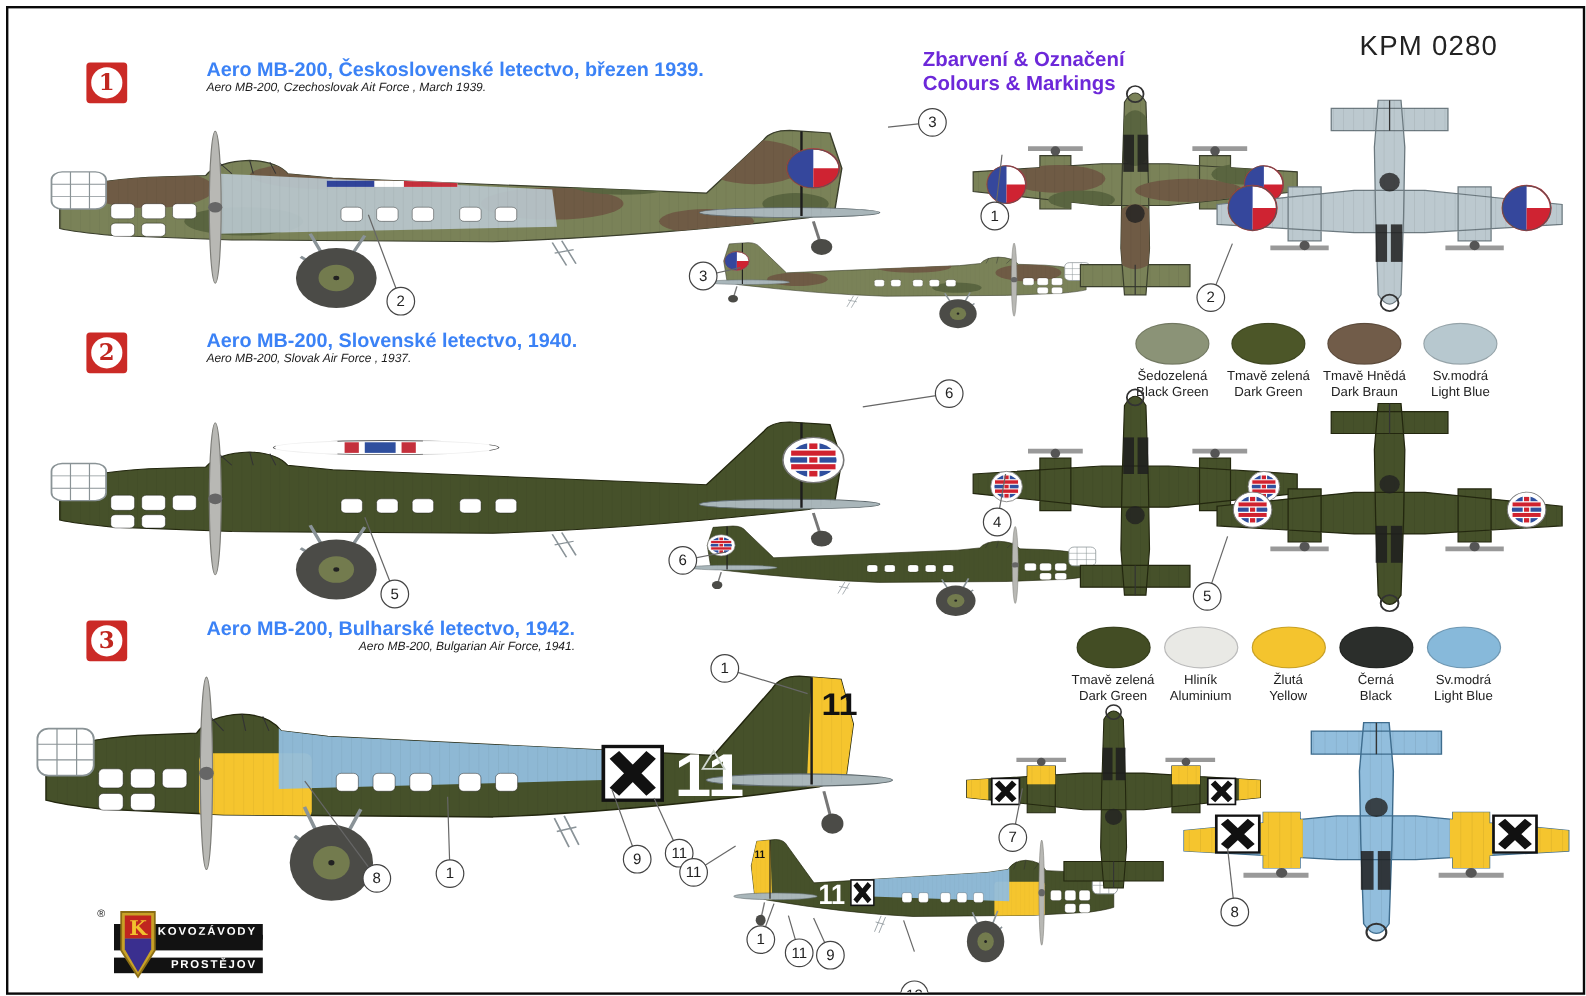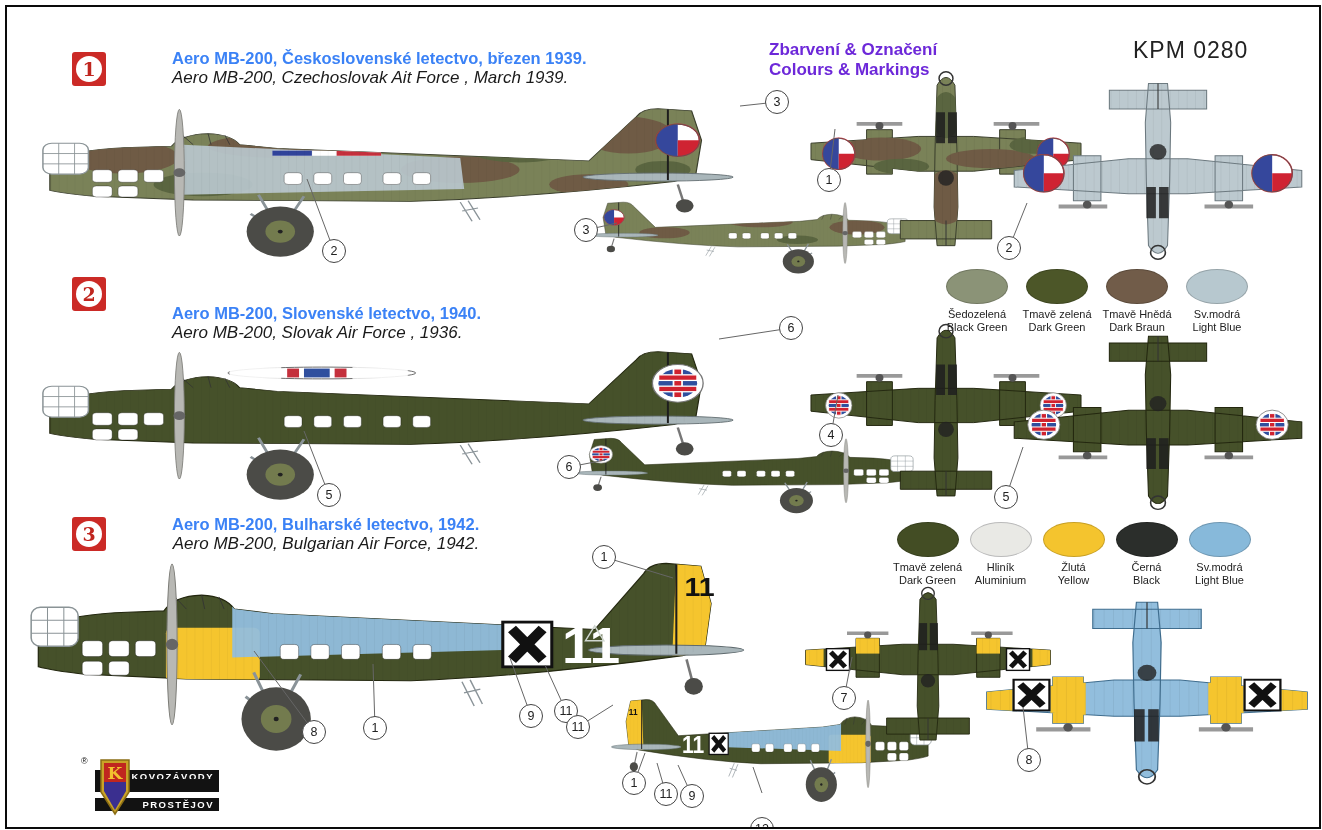--- a/index.html
+++ b/index.html
@@ -6,21 +6,21 @@
   #sheet{position:relative;width:1312px;height:820px;margin:5px;border:2px solid #0a0a0a;
          background:#fff;font-family:"Liberation Sans",sans-serif;overflow:hidden;}
   .abs{position:absolute;}
   
   .marker{position:absolute;width:34px;height:34px;background:#cb2a26;border-radius:3px;
           display:flex;align-items:center;justify-content:center;}
   .marker .inner{width:26px;height:26px;background:#fff;border-radius:50%;display:flex;
           align-items:center;justify-content:center;font-family:"DejaVu Serif",serif;
           font-weight:bold;font-size:19px;color:#c0261f;}
   .t-cs{font-weight:bold;font-size:16.5px;color:#3b82f6;white-space:nowrap;}
-  .t-en{font-style:italic;font-size:17px;color:#1a1a1a;white-space:nowrap;}
+  .t-en{font-style:italic;font-size:10px;color:#1a1a1a;white-space:nowrap;}
   .legend-h{font-weight:bold;font-size:17px;color:#6d28d9;line-height:20px;}
   .kitno{font-size:23px;color:#222;letter-spacing:1px;}
   
   .paintrow{position:absolute;display:flex;}
   .paint{display:flex;flex-direction:column;align-items:center;}
   .chip{width:60px;height:33px;border-radius:50%;border:1px solid rgba(0,0,0,0.18);margin-bottom:4px;}
   .pl{font-size:11px;line-height:12.5px;color:#222;text-align:right;white-space:nowrap;}
   
   .callout{position:absolute;width:24px;height:24px;border:1.3px solid #444;border-radius:50%;
            background:#fff;display:flex;align-items:center;justify-content:center;
@@ -115,49 +115,49 @@
           <rect x="-14.5" y="2.9" width="29" height="5.6"></rect>
         </g>
       </g>
       <g id="x-mark">
         <rect x="-16" y="-16" width="32" height="32" fill="#fff" stroke="#111" stroke-width="2"></rect>
         <path d="M-10,-11 L10,11 M10,-11 L-10,11" stroke="#111" stroke-width="7"></path>
       </g>
     </defs>
   </svg>
 
-  <div class="abs kitno" style="left:1126px;top:18px;margin-top:12px;">KPM 0280</div>
+  <div class="abs kitno" style="left:1126px;top:18px;">KPM 0280</div>
 
   <div class="abs" style="left:762px;top:33px;">
     <div class="legend-h">Zbarvení &amp; Označení</div>
     <div class="legend-h">Colours &amp; Markings</div>
   </div>
 
   <div class="marker" style="left:65px;top:45px;">
     <div class="inner">1</div>
     </div>
   <div class="abs" style="left:165px;top:42px;">
     <div class="t-cs">Aero MB-200, Československé letectvo, březen 1939.</div>
     <div class="t-en">Aero MB-200, Czechoslovak Ait Force , March  1939.</div>
   </div>
 
   <div class="marker" style="left:65px;top:270px;">
     <div class="inner">2</div>
     </div>
-  <div class="abs" style="left:165px;top:268px;margin-top:29px;">
+  <div class="abs" style="left:165px;top:268px;">
     <div class="t-cs">Aero MB-200, Slovenské letectvo, 1940.</div>
-    <div class="t-en">Aero MB-200, Slovak Air Force , 1936.</div>
+    <div class="t-en">Aero MB-200, Slovak Air Force , 1937.</div>
   </div>
 
   <div class="marker" style="left:65px;top:510px;">
     <div class="inner">3</div>
     </div>
   <div class="abs" style="left:165px;top:508px;text-align:right;">
     <div class="t-cs">Aero MB-200, Bulharské letectvo, 1942.</div>
-    <div class="t-en">Aero MB-200, Bulgarian Air Force, 1942.</div>
+    <div class="t-en">Aero MB-200, Bulgarian Air Force, 1941.</div>
   </div>
 
   <svg class="acsvg" style="left:28px;top:95px;" width="712" height="162" viewBox="0 0 720 220" preserveAspectRatio="none">
     <use href="#fusel" fill="#7a8258" stroke="#3a3e2c" stroke-width="1.2"></use>
     <g clip-path="url(#clip-side)">
       <ellipse cx="90" cy="75" rx="55" ry="22" fill="#6f5b45"></ellipse>
         <ellipse cx="250" cy="60" rx="75" ry="16" fill="#6f5b45"></ellipse>
       <ellipse cx="430" cy="92" rx="60" ry="18" fill="#6f5b45"></ellipse>
         <ellipse cx="600" cy="45" rx="45" ry="25" fill="#6f5b45"></ellipse>
       <ellipse cx="560" cy="112" rx="40" ry="14" fill="#6f5b45"></ellipse>

